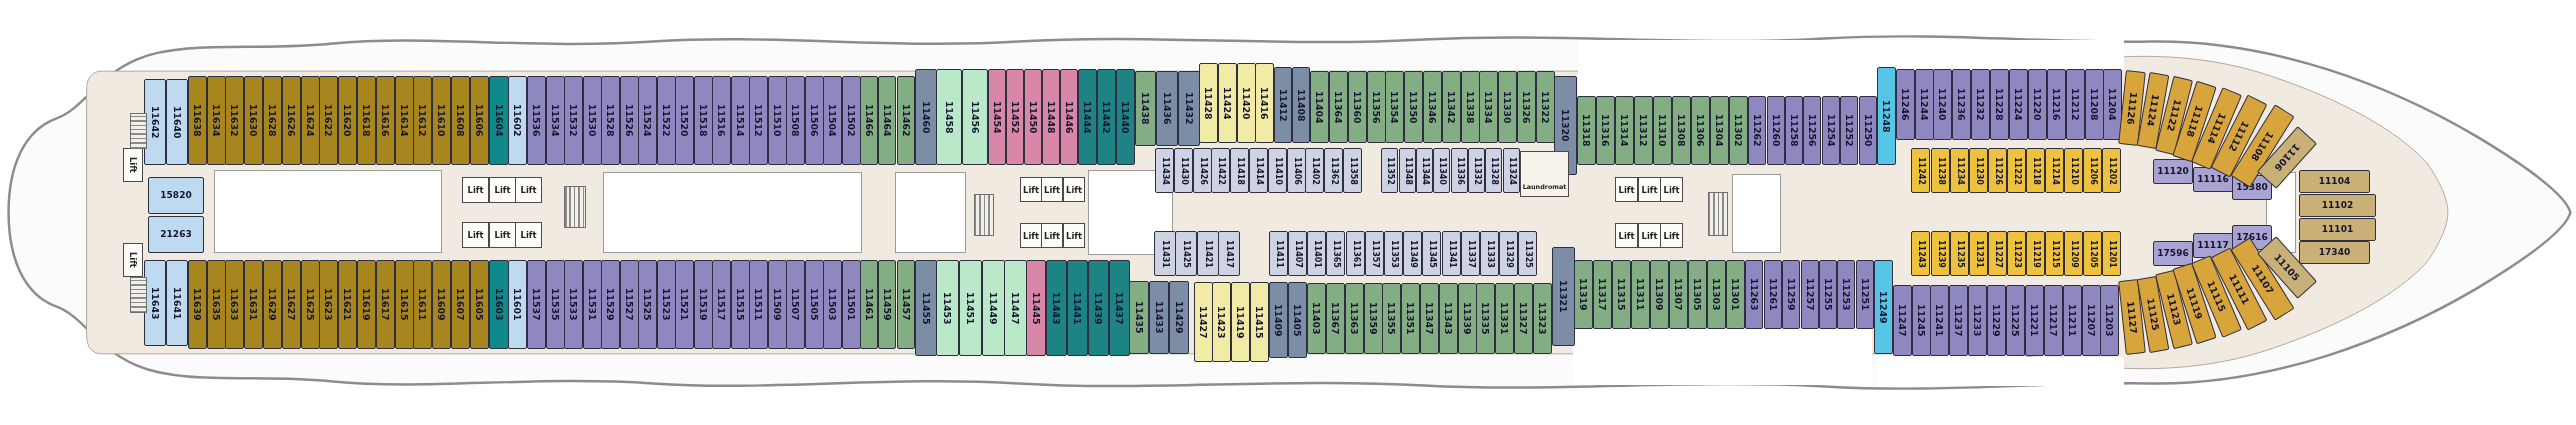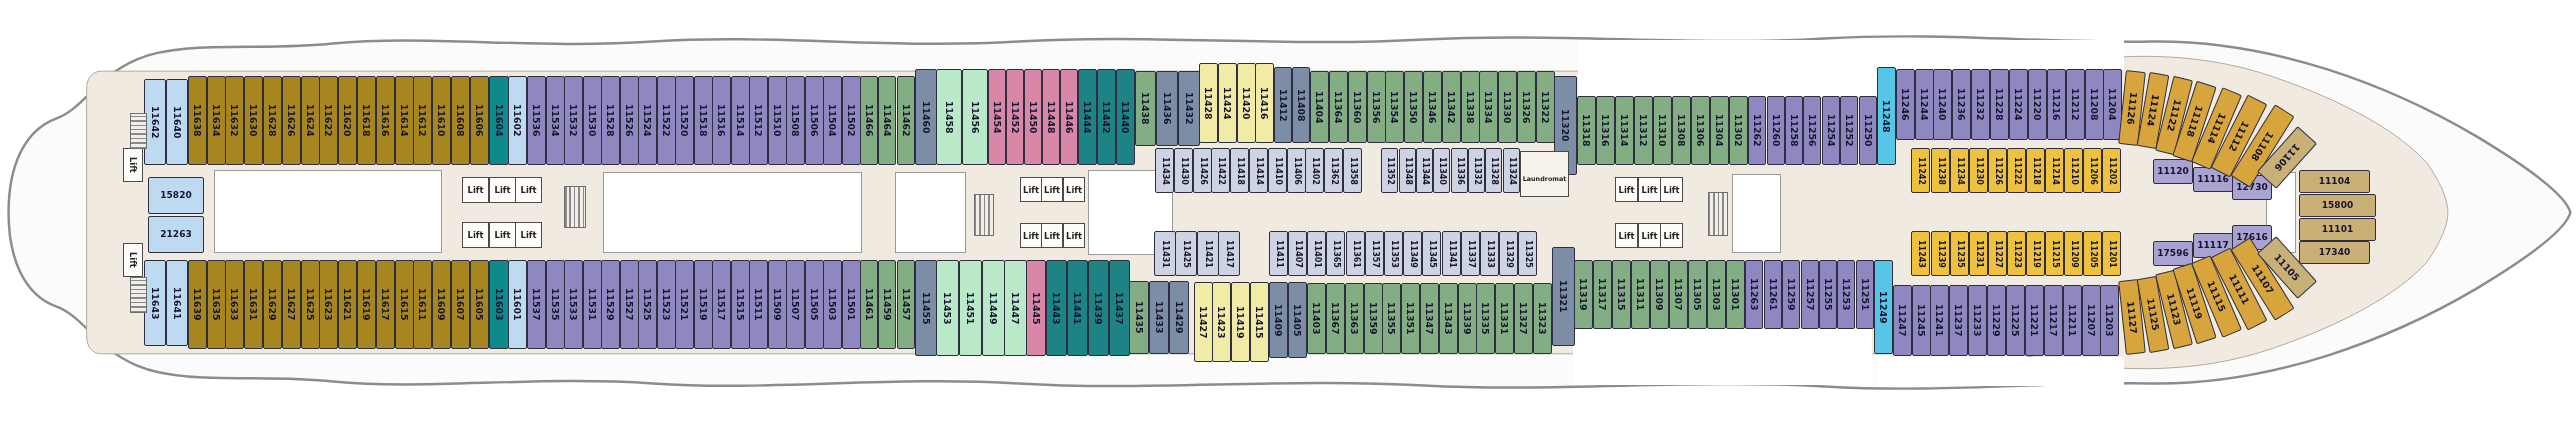--- a/index.html
+++ b/index.html
@@ -19,21 +19,21 @@
   .split-b{background-image:linear-gradient(to bottom,transparent calc(68% - 0.5px),#2e2e40 calc(68% - 0.5px),#2e2e40 calc(68% + 0.5px),transparent calc(68% + 0.5px));}
   .lift{position:absolute;box-sizing:border-box;background:#fdfcf9;border:1.5px solid #4a4a4a;
         display:flex;align-items:center;justify-content:center;z-index:4;
         font-size:8.4px;font-weight:bold;color:#222;}
   .lift.rot{writing-mode:vertical-rl;}
   .stairs{position:absolute;box-sizing:border-box;border:1px solid #6f6f6f;z-index:4;}
   .stairs.sv{background:repeating-linear-gradient(90deg,#8a8a8a 0 1.5px,#f2efe8 1.5px 4.4px);}
   .stairs.sh{background:repeating-linear-gradient(0deg,#8a8a8a 0 1.5px,#f2efe8 1.5px 4.4px);}
   .laundry{position:absolute;box-sizing:border-box;background:#f7f2ea;border:1px solid #4a4a4a;
            display:flex;align-items:flex-end;justify-content:center;z-index:3;
-           font-size:6.4px;font-weight:bold;color:#222;padding-bottom:13px;}
+           font-size:6.4px;font-weight:bold;color:#222;padding-bottom:5px;}
 </style>
 </head>
 <body>
 
 <div class="ship">
   <svg class="hull" width="2576" height="425" viewBox="0 0 2605 430">
     <path d="M 8,215 C 8,168 24,132 56,120 C 84,110 96,78 138,60 C 185,40 262,52 336,44 C 430,35 540,50 660,42 C 780,34 900,50 1030,42 C 1160,34 1300,48 1440,40 C 1580,33 1710,47 1845,39 C 1965,32 2070,44 2175,42 C 2300,40 2420,88 2505,138 C 2565,174 2596,200 2600,215 C 2596,230 2565,256 2505,292 C 2420,342 2300,390 2175,388 C 2070,386 1965,398 1845,391 C 1710,383 1580,397 1440,390 C 1300,382 1160,396 1030,388 C 900,380 780,396 660,388 C 540,380 430,395 336,386 C 262,378 185,390 138,370 C 96,352 84,320 56,310 C 24,298 8,262 8,215 Z" fill="#fbfbfb" stroke="#8c8c8c" stroke-width="2.5"></path>
     <path d="M 102,72 L 2040,72 C 2130,52 2220,50 2300,78 C 2370,102 2425,132 2455,165 C 2472,190 2476,205 2476,215 C 2476,225 2472,240 2455,265 C 2425,298 2370,328 2300,352 C 2220,380 2130,378 2040,358 L 102,358 C 92,358 87,350 87,340 L 87,90 C 87,80 92,72 102,72 Z" fill="#f1eae0" stroke="#b0a99c" stroke-width="1"></path>
   </svg>
   <div id="layer">
@@ -310,26 +310,26 @@
       <div class="cabin v" style="left: 1422px; top: 231px; width: 19px; height: 45px; background: rgb(205, 211, 226); font-size: 8px;">11345</div>
       <div class="cabin v" style="left: 1442px; top: 231px; width: 19px; height: 45px; background: rgb(205, 211, 226); font-size: 8px;">11341</div>
       <div class="cabin v" style="left: 1461px; top: 231px; width: 19px; height: 45px; background: rgb(205, 211, 226); font-size: 8px;">11337</div>
       <div class="cabin v" style="left: 1480px; top: 231px; width: 19px; height: 45px; background: rgb(205, 211, 226); font-size: 8px;">11333</div>
       <div class="cabin v" style="left: 1499px; top: 231px; width: 19px; height: 45px; background: rgb(205, 211, 226); font-size: 8px;">11329</div>
       <div class="cabin v" style="left: 1518px; top: 231px; width: 19px; height: 45px; background: rgb(205, 211, 226); font-size: 8px;">11325</div>
       <div class="room" style="left: 148px; top: 177px; width: 56px; height: 37px; background: rgb(190, 218, 240);">15820</div>
       <div class="room" style="left: 148px; top: 216px; width: 56px; height: 37px; background: rgb(190, 218, 240);">21263</div>
       <div class="room" style="left: 2153px; top: 159px; width: 40px; height: 25px; background: rgb(169, 163, 210);">11120</div>
       <div class="room" style="left: 2193px; top: 167px; width: 40px; height: 25px; background: rgb(169, 163, 210);">11116</div>
-      <div class="room" style="left: 2232px; top: 175px; width: 40px; height: 25px; background: rgb(169, 163, 210);">12730</div>
+      <div class="room" style="left: 2232px; top: 175px; width: 40px; height: 25px; background: rgb(169, 163, 210);">15380</div>
       <div class="room" style="left: 2153px; top: 241px; width: 40px; height: 25px; background: rgb(169, 163, 210);">17596</div>
       <div class="room" style="left: 2193px; top: 233px; width: 40px; height: 25px; background: rgb(169, 163, 210);">11117</div>
       <div class="room" style="left: 2232px; top: 225px; width: 40px; height: 25px; background: rgb(169, 163, 210);">17616</div>
       <div class="room" style="left: 2299px; top: 170px; width: 71px; height: 23px; background: rgb(201, 176, 119);">11104</div>
-      <div class="room" style="left: 2299px; top: 194px; width: 77px; height: 23px; background: rgb(201, 176, 119);">15800</div>
+      <div class="room" style="left: 2299px; top: 194px; width: 77px; height: 23px; background: rgb(201, 176, 119);">11102</div>
       <div class="room" style="left: 2299px; top: 218px; width: 77px; height: 23px; background: rgb(201, 176, 119);">11101</div>
       <div class="room" style="left: 2299px; top: 241px; width: 71px; height: 23px; background: rgb(201, 176, 119);">17340</div>
       <div class="cabin v" style="left: 2122px; top: 71px; width: 20px; height: 74px; background: rgb(216, 164, 60); transform: rotate(6deg); transform-origin: center center;">11126</div>
       <div class="cabin v" style="left: 2143px; top: 73px; width: 20px; height: 75px; background: rgb(216, 164, 60); transform: rotate(10deg); transform-origin: center center;">11124</div>
       <div class="cabin v" style="left: 2164px; top: 77px; width: 20px; height: 77px; background: rgb(216, 164, 60); transform: rotate(14deg); transform-origin: center center;">11122</div>
       <div class="cabin v" style="left: 2184px; top: 82px; width: 21px; height: 79px; background: rgb(216, 164, 60); transform: rotate(18deg); transform-origin: center center;">11118</div>
       <div class="cabin v" style="left: 2206px; top: 88px; width: 21px; height: 81px; background: rgb(216, 164, 60); transform: rotate(23deg); transform-origin: center center;">11114</div>
       <div class="cabin v" style="left: 2228px; top: 95px; width: 22px; height: 82px; background: rgb(216, 164, 60); transform: rotate(27deg); transform-origin: center center;">11112</div>
       <div class="cabin v" style="left: 2251px; top: 104px; width: 23px; height: 84px; background: rgb(216, 164, 60); transform: rotate(32deg); transform-origin: center center;">11108</div>
       <div class="cabin v" style="left: 2274px; top: 127px; width: 26px; height: 61px; background: rgb(201, 176, 119); transform: rotate(42deg); transform-origin: center center;">11106</div>

